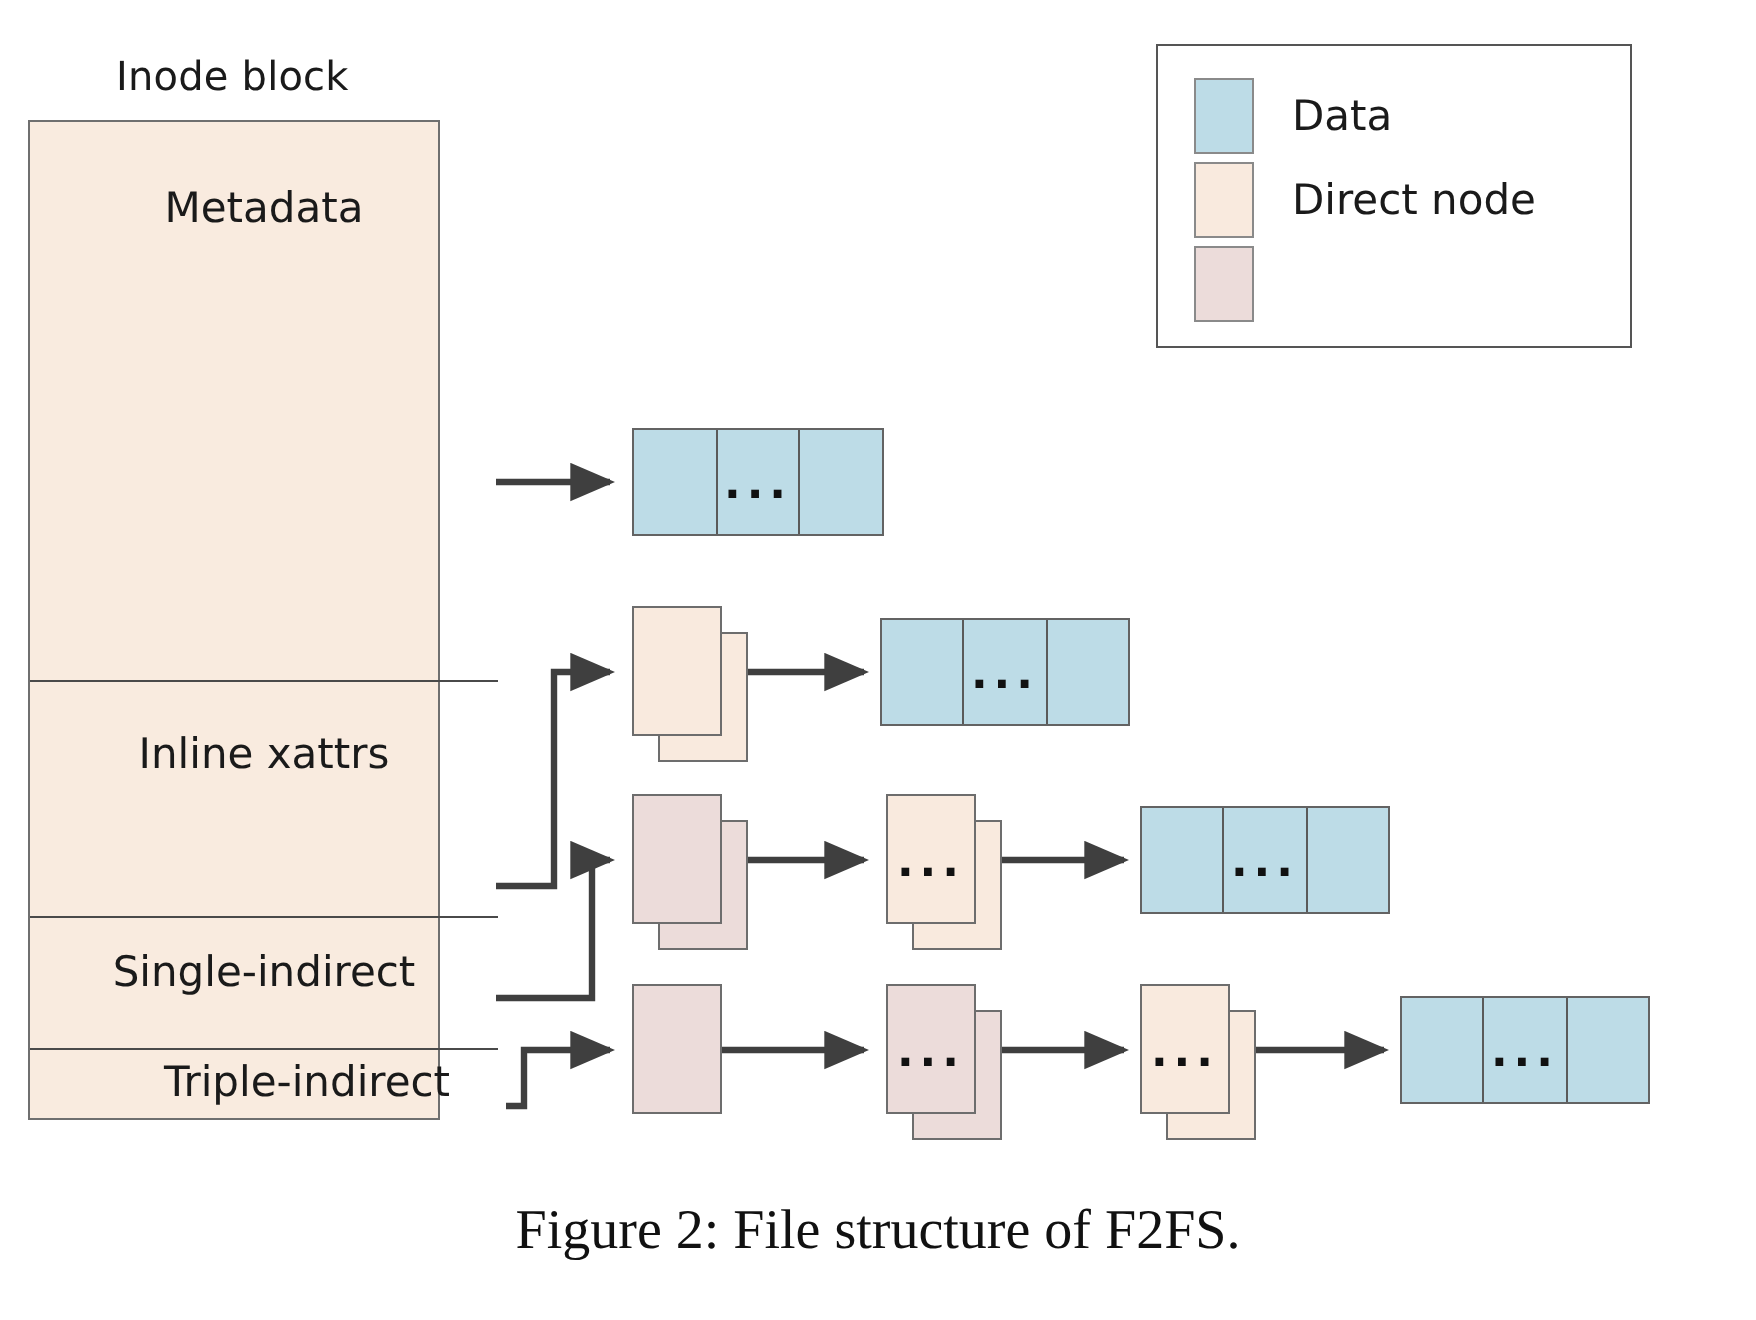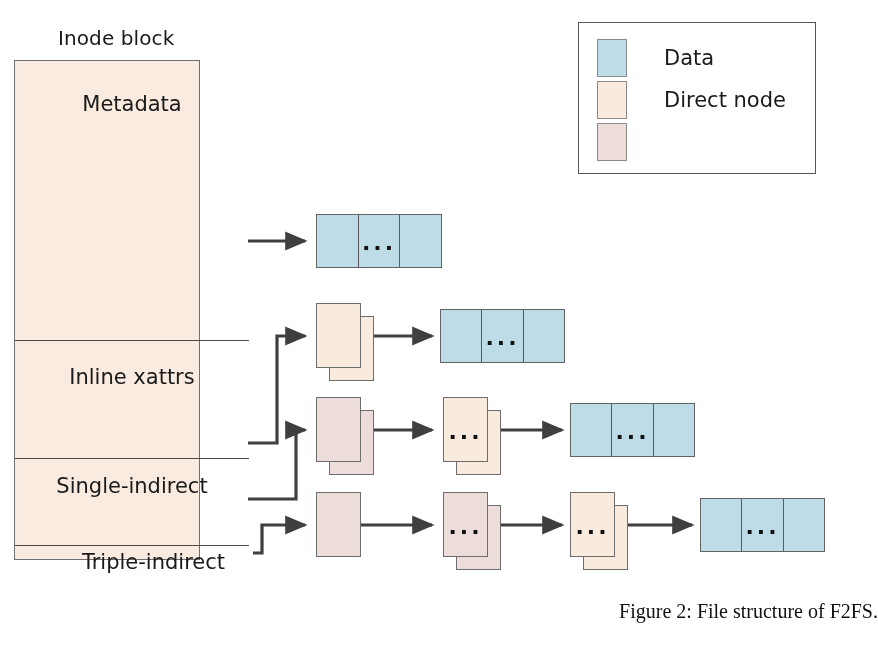--- a/index.html
+++ b/index.html
@@ -25,21 +25,21 @@
 
   
   #inode-title {
     left: 58px; top: 26px;
     font-size: 20px;
     letter-spacing: .1px;
     white-space: nowrap;
   }
   #inode-block {
     left: 14px; top: 60px;
-    width: 186px; height: 500px;
+    width: 206px; height: 500px;
     border: 1.6px solid #6f6f6f;
     background: #f9ebdf;
     box-sizing: border-box;
   }
   .inode-row {
     position: absolute;
     left: 0;
     width: 234px;
     box-sizing: border-box;
     display: flex;
@@ -66,21 +66,21 @@
     display: flex;
     align-items: center;
   }
   .legend-swatch {
     width: 30px; height: 38px;
     border: 1.4px solid #8a8a8a;
     box-sizing: border-box;
     flex: 0 0 auto;
   }
   .legend-label {
-    margin-left: 37px;
+    margin-left: 19px;
     font-size: 21px;
     white-space: nowrap;
   }
 
   
   .node-stack { position: absolute; }
   .node-rect {
     position: absolute;
     box-sizing: border-box;
     border: 1.6px solid #6d6d6d;
@@ -115,23 +115,23 @@
   }
   .data-cell + .data-cell { border-left: 1.6px solid #5a5a5a; }
 
   
   #wires { position: absolute; left: 0; top: 0; width: 878px; height: 660px; }
 
   
   #caption {
     left: 0; top: 600px;
     width: 878px;
-    text-align: right;
+    text-align: center;
     font-family: "Liberation Serif", serif;
-    font-size: 20px;
+    font-size: 28px;
     color: #111;
   }
 </style>
 </head>
 <body>
 
 <div id="figure">
 
   <svg id="wires" viewBox="0 0 878 660" xmlns="http://www.w3.org/2000/svg">
     <defs>
@@ -170,21 +170,21 @@
 
     <div class="inode-row divider-top" style="top:279px; height:74px;">
       <span>Inline xattrs</span>
     </div>
 
     <div class="inode-row divider-top" style="top:353px; height:55px;margin-top:44px;">
       <span>Single-indirect</span>
     </div>
 
 
-    <div class="inode-row divider-top" style="top:484px; height:34px;padding-left:43px;">
+    <div class="inode-row divider-top" style="top:463px; height:34px;padding-left:43px;">
       <span>Triple-indirect</span>
     </div>
   </div>
 
   <div class="abs" id="legend">
     <div class="legend-item" style="top:16px;">
       <span class="legend-swatch" style="background:#bddce7;"></span>
       <span class="legend-label">Data</span>
     </div>
     <div class="legend-item" style="top:58px;text-align:center;">

